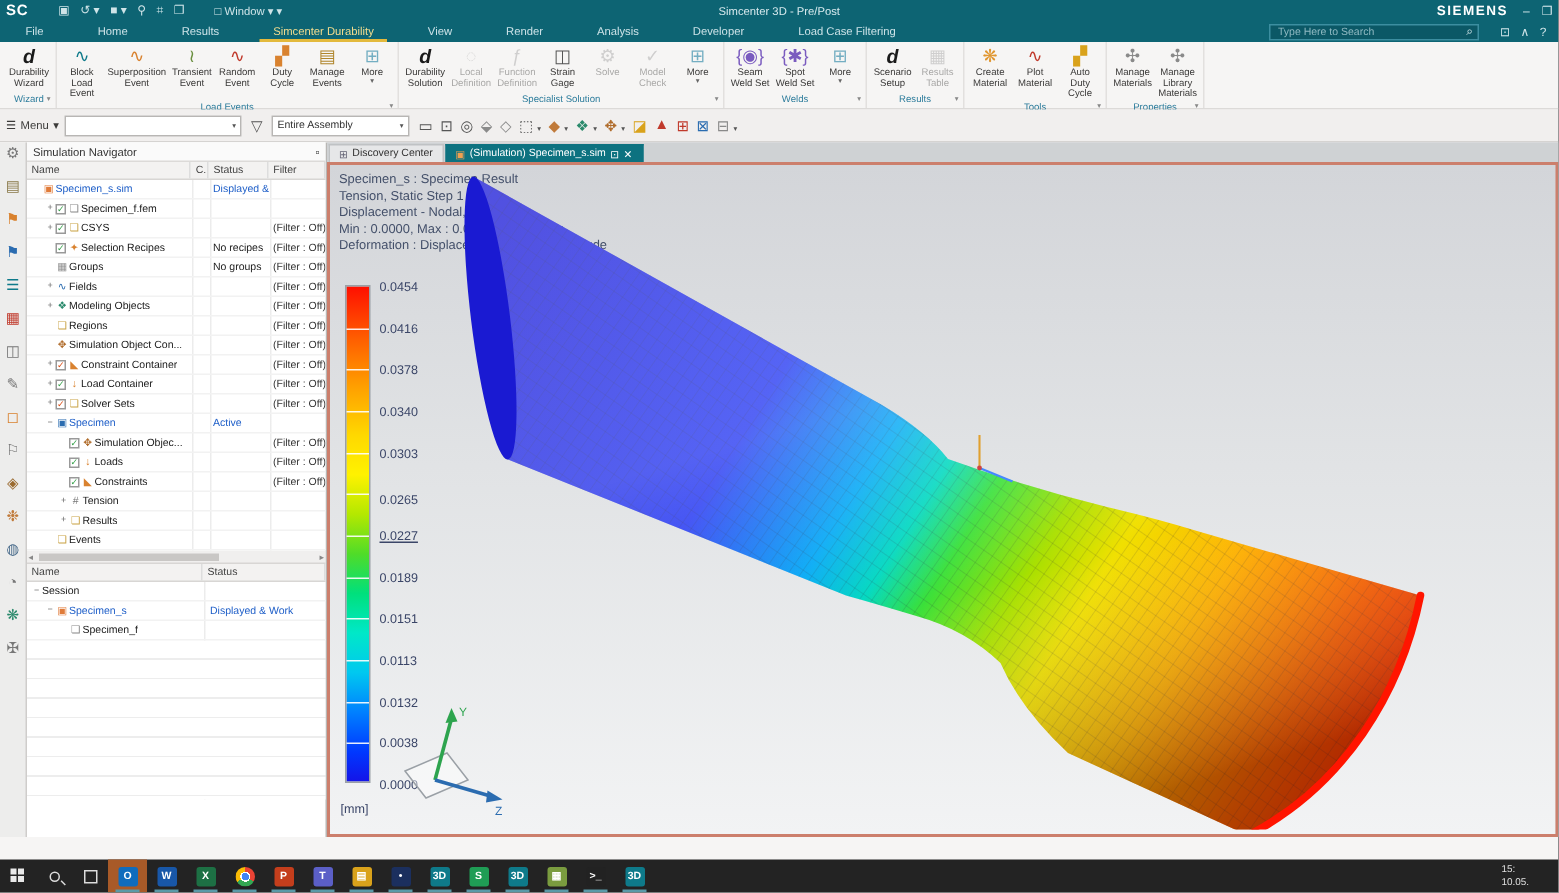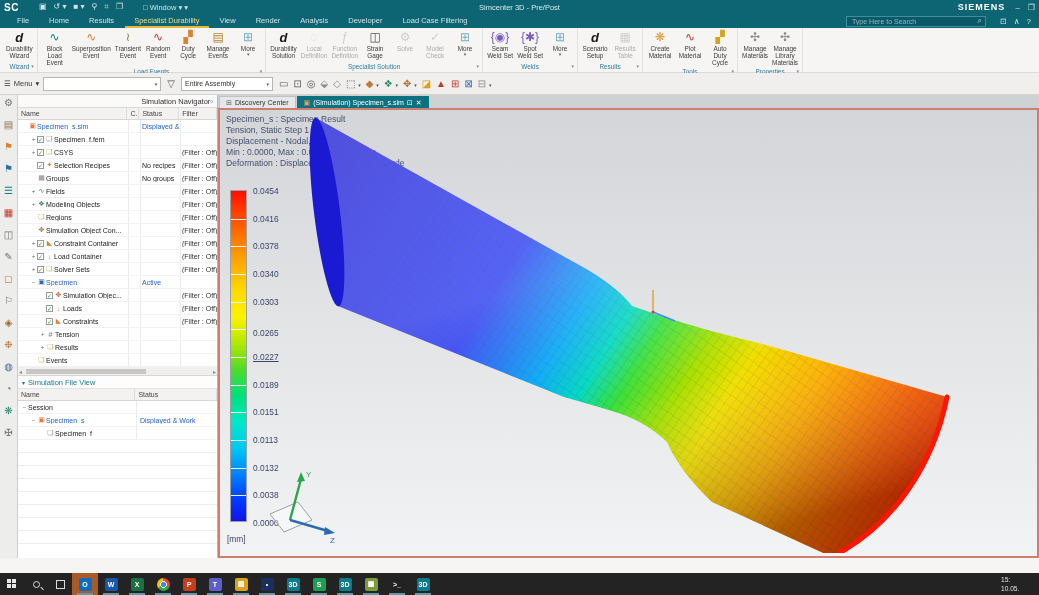--- a/index.html
+++ b/index.html
@@ -12,21 +12,21 @@
   .tb-row1{position:relative;height:14px;display:flex;align-items:center;padding:0 4px;gap:20px;}
   .sc-logo{font-weight:bold;font-size:10px;color:#fff;letter-spacing:.5px;}
   .qat{display:flex;gap:7px;font-size:8px;color:#cfe4e8;}
   .qat span{cursor:default;}
   .win-menu{font-size:7.5px;color:#cfe4e8;}
   .tb-title{position:absolute;left:50%;transform:translateX(-50%);font-size:7.5px;color:#d8eaee;}
   .tb-right{margin-left:auto;display:flex;align-items:center;gap:10px;}
   .brand{font-weight:bold;font-size:9px;letter-spacing:1px;color:#ffffff;}
   .winbtns{display:flex;gap:8px;font-size:8px;color:#d8eaee;}
   .tb-row2{position:relative;height:14px;display:flex;align-items:center;padding:0 8px;}
-  .menutabs{display:flex;gap:2px;height:100%;}
+  .menutabs{display:flex;gap:18px;height:100%;}
   .menutab{padding:2px 9px 0 9px;font-size:7.5px;color:#cde3e8;height:100%;}
   .menutab.active{color:#f3dd8e;border-bottom:2px solid #e3b93c;}
   .searchwrap{margin-left:auto;display:flex;align-items:center;gap:7px;}
   .searchbox{width:140px;height:11px;background:#0b5866;border:1px solid #3c8ea0;display:flex;align-items:center;padding:0 3px;}
   .searchbox input{flex:1;background:transparent;border:none;outline:none;color:#cfe4e8;font-size:7px;font-family:"Liberation Sans",sans-serif;}
   .searchbox input::placeholder{color:#8fb9c2;}
   .mini-ico{color:#cfe4e8;font-size:8px;}
 
   
   .ribbon{position:absolute;left:0;top:28px;width:100%;height:45px;background:#f6f5f4;border-bottom:1px solid #dcdad8;display:flex;align-items:stretch;padding-left:2px;}
@@ -47,21 +47,21 @@
   .combo .car{font-size:5px;color:#555;}
   .tb-ico{font-size:10px;padding:0 2px;cursor:pointer;}
   .tb-ico .car{font-size:5px;color:#555;}
 
   
   .main{position:absolute;left:0;top:95px;width:100%;height:463px;background:#fff;}
   .leftstrip{position:absolute;left:0;top:0;width:18px;height:100%;background:#ededec;border-right:1px solid #cfcdcb;display:flex;flex-direction:column;align-items:center;padding-top:2px;gap:11px;}
   .leftstrip span{font-size:10px;line-height:11px;cursor:pointer;}
 
   .panel{position:absolute;left:18px;top:0;width:200px;height:100%;background:#fff;border-right:1px solid #b8b6b4;font-size:7px;}
-  .p-header{height:13px;display:flex;align-items:center;justify-content:flex-end;padding:0 4px;border-bottom:1px solid #dcdad8;background:#fafafa;font-size:7.5px;color:#333;}
+  .p-header{height:13px;display:flex;align-items:center;justify-content:space-between;padding:0 4px;border-bottom:1px solid #dcdad8;background:#fafafa;font-size:7.5px;color:#333;}
   .p-cols{height:12px;display:flex;align-items:center;background:#f3f2f1;border-bottom:1px solid #d8d6d4;color:#444;}
   .p-cols span{padding-left:3px;overflow:hidden;white-space:nowrap;border-right:1px solid #ddd;height:100%;display:flex;align-items:center;}
   .navrows{position:relative;height:247px;overflow:hidden;
      background:linear-gradient(#ececec,#ececec) 110px 0/1px 100% no-repeat,
                 linear-gradient(#ececec,#ececec) 122px 0/1px 100% no-repeat,
                 linear-gradient(#ececec,#ececec) 162px 0/1px 100% no-repeat,#fff;}
   .trow{height:13px;display:flex;align-items:center;border-bottom:1px solid #f2f2f2;white-space:nowrap;cursor:default;}
   .trow .exp{width:7px;font-size:6px;color:#666;text-align:center;flex:none;}
   .trow .cb{width:7px;height:7px;border:1px solid #999;background:#fff;font-size:6px;line-height:6px;text-align:center;margin-right:1px;flex:none;}
   .trow .tg{width:9px;font-size:7px;text-align:center;flex:none;}
@@ -141,21 +141,21 @@
           <span>–</span>
           <span>❐</span>
         </span>
       </span>
     </div>
     <div class="tb-row2">
       <nav class="menutabs" id="menutabs">
           <span class="menutab">File</span>
           <span class="menutab">Home</span>
           <span class="menutab">Results</span>
-          <span class="menutab active">Specialist Durability</span>
+          <span class="menutab active">Simcenter Durability</span>
           <span class="menutab">View</span>
           <span class="menutab">Render</span>
           <span class="menutab">Analysis</span>
           <span class="menutab">Developer</span>
           <span class="menutab">Load Case Filtering</span>
         </nav>
       <div class="searchwrap">
         <span class="searchbox">
           <input placeholder="Type Here to Search" style="">
           <span class="mini-ico">⌕</span>
@@ -486,24 +486,20 @@
           <div class="trow" style="padding-left: 12px;">
             <span class="exp"></span>
             <span class="tg" style="color: rgb(202, 165, 74);">❏</span>
             <span class="tl">Events</span>
           </div>
         </div>
       <div class="hscroll">
           <span>◂</span>
           <div class="hthumb"></div>
           <span>▸</span>
-        </div>
-      <div class="sec-head">
-          <span style="font-size:6px;">▾</span>
-          <span>Simulation File View</span>
         </div>
       <div class="p-cols" id="fvcols">
           <span style="width: 118px;">Name</span>
           <span style="width: 82px;">Status</span>
         </div>
       <div class="fvrows rowwrap" id="fvrows">
           <div class="trow" style="padding-left: 3px;">
             <span class="exp">−</span>
             <span class="tl">Session</span>
           </div>

